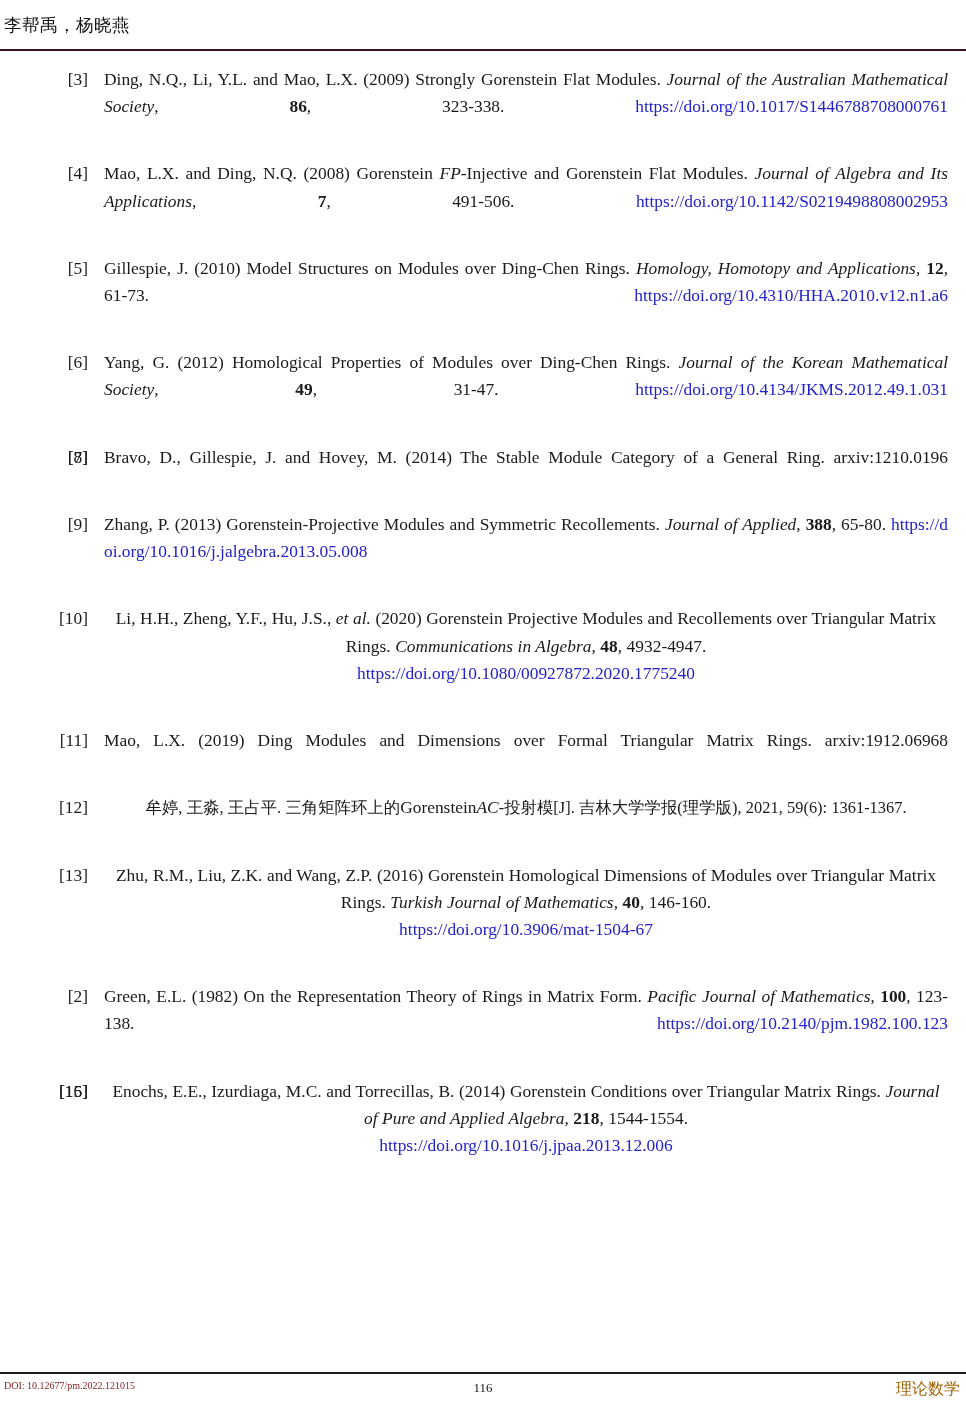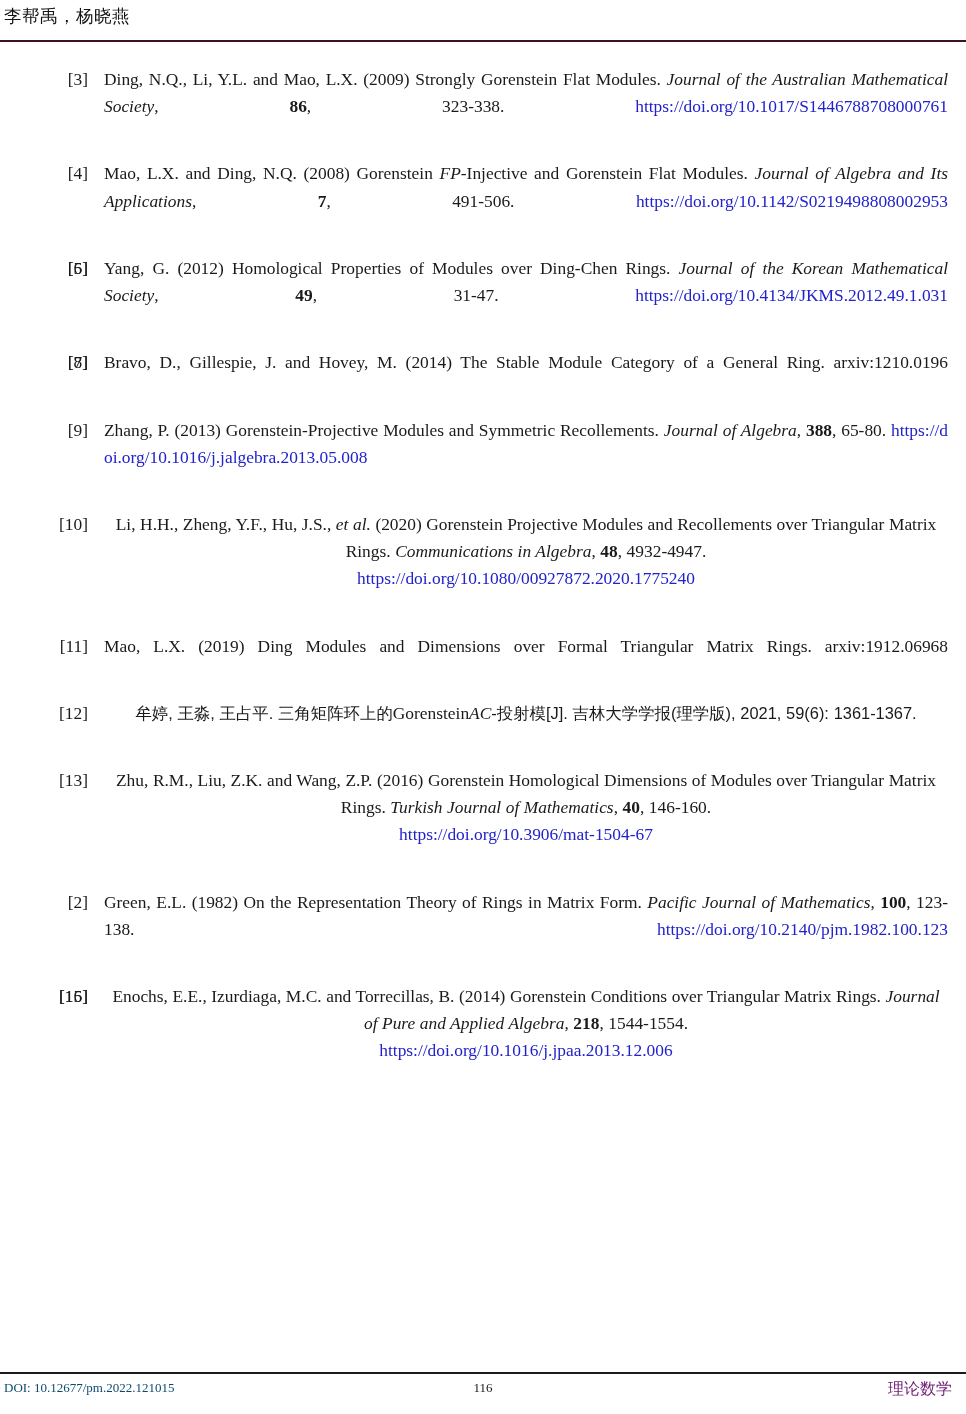--- a/index.html
+++ b/index.html
@@ -12,21 +12,21 @@
     height: 1414px;
     position: relative;
     font-family: "Liberation Serif", "DejaVu Serif", serif;
     color: #1a1a1a;
     -webkit-font-smoothing: antialiased;
   }
 
   
   #running-head {
     position: absolute;
-    top: 3px;
+    top: 12px;
     left: 0;
     width: 966px;
     height: 40px;
   }
   #running-head .head-text {
     position: absolute;
     left: 4px;
     top: 1px;
     font-size: 17.5px;
     letter-spacing: 0.5px;
@@ -87,21 +87,21 @@
   .doi {
     color: #2222cc;
     word-break: break-all;
     margin-top: 24px;
   }
   .mathit {
     font-style: italic;
     font-family: "Liberation Serif", "DejaVu Serif", serif;
   }
   .cjk {
-    font-family: Liberation Sans, sans-serif;
+    font-family: Liberation Serif, serif;
     font-size: 16.4px;
   }
 
   
   .ref-body::after {
     content: "";
     display: inline-block;
     width: 100%;
   }
 
@@ -118,39 +118,39 @@
     left: 0;
     top: 18px;
     width: 966px;
     height: 2px;
     background: #1b1b1b;
   }
   #page-footer .foot-left {
     position: absolute;
     left: 4px;
     top: 26px;
-    font-size: 13px;
-    color: #0c4a6e;
+    font-size: 10px;
+    color: #7f1d1d;
     white-space: nowrap;
   }
   #page-footer .foot-center {
     position: absolute;
     left: 0;
     top: 26px;
     width: 966px;
     text-align: center;
     font-size: 13px;
     color: #1a1a1a;
   }
   #page-footer .foot-right {
     position: absolute;
-    right: 14px;
+    right: 6px;
     top: 25px;
     font-size: 16px;
-    color: #701a75;
+    color: #a16207;
     font-family: "DejaVu Sans", "Liberation Sans", sans-serif;
     white-space: nowrap;
     text-align: right;
   }
 </style>
 </head>
 <body>
 
 <div id="running-head">
   <div class="head-text">李帮禹，杨晓燕</div>
@@ -164,39 +164,40 @@
     <div class="ref-body"><span>Ding, N.Q., Li, Y.L. and Mao, L.X. (2009) Strongly Gorenstein Flat Modules. </span><i>Journal of the Australian Mathematical Society</i><span>, </span><b>86</b><span>, 323-338. </span><span class="doi">https://doi.org/10.1017/S1446788708000761</span></div>
   </div>
 
   <div class="ref-item">
     <span class="ref-label">[4]</span>
     <div class="ref-body"><span>Mao, L.X. and Ding, N.Q. (2008) Gorenstein </span><span class="mathit">FP</span><span>-Injective and Gorenstein Flat Modules. </span><i>Journal of Algebra and Its Applications</i><span>, </span><b>7</b><span>, 491-506. </span><span class="doi">https://doi.org/10.1142/S0219498808002953</span></div>
   </div>
 
   <div class="ref-item">
     <span class="ref-label">[5]</span>
+    <div class="ref-body"><span>Gillespie, J. (2010) Model Structures on Modules over Ding-Chen Rings. </span><i>Homology, Homotopy and Applications</i><span>, </span><b>12</b><span>, 61-73. </span><span class="doi">https://doi.org/10.4310/HHA.2010.v12.n1.a6</span></div>
   </div>
 
   <div class="ref-item">
     <span class="ref-label">[6]</span>
     <div class="ref-body"><span>Yang, G. (2012) Homological Properties of Modules over Ding-Chen Rings. </span><i>Journal of the Korean Mathematical Society</i><span>, </span><b>49</b><span>, 31-47. </span><span class="doi">https://doi.org/10.4134/JKMS.2012.49.1.031</span></div>
   </div>
 
   <div class="ref-item">
     <span class="ref-label">[7]</span>
   </div>
 
   <div class="ref-item">
     <span class="ref-label">[8]</span>
     <div class="ref-body">Bravo, D., Gillespie, J. and Hovey, M. (2014) The Stable Module Category of a General Ring. arxiv:1210.0196</div>
   </div>
 
   <div class="ref-item">
     <span class="ref-label">[9]</span>
-    <div class="ref-body"><span>Zhang, P. (2013) Gorenstein-Projective Modules and Symmetric Recollements. </span><i>Journal of Algebra</i><span>, </span><b>388</b><span>, 65-80. </span><span class="doi">https://doi.org/10.1016/j.jalgebra.2013.05.008</span></div>
+    <div class="ref-body"><span>Zhang, P. (2013) Gorenstein-Projective Modules and Symmetric Recollements. </span><i>Journal of Applied</i><span>, </span><b>388</b><span>, 65-80. </span><span class="doi">https://doi.org/10.1016/j.jalgebra.2013.05.008</span></div>
   </div>
 
   <div class="ref-item">
     <span class="ref-label">[10]</span>
     <div class="ref-body nojust"><span>Li, H.H., Zheng, Y.F., Hu, J.S., </span><i>et al.</i><span> (2020) Gorenstein Projective Modules and Recollements over Triangular Matrix Rings. </span><i>Communications in Algebra</i><span>, </span><b>48</b><span>, 4932-4947.</span><br><span class="doi">https://doi.org/10.1080/00927872.2020.1775240</span></div>
   </div>
 
   <div class="ref-item">
     <span class="ref-label">[11]</span>
     <div class="ref-body">Mao, L.X. (2019) Ding Modules and Dimensions over Formal Triangular Matrix Rings. arxiv:1912.06968</div>

